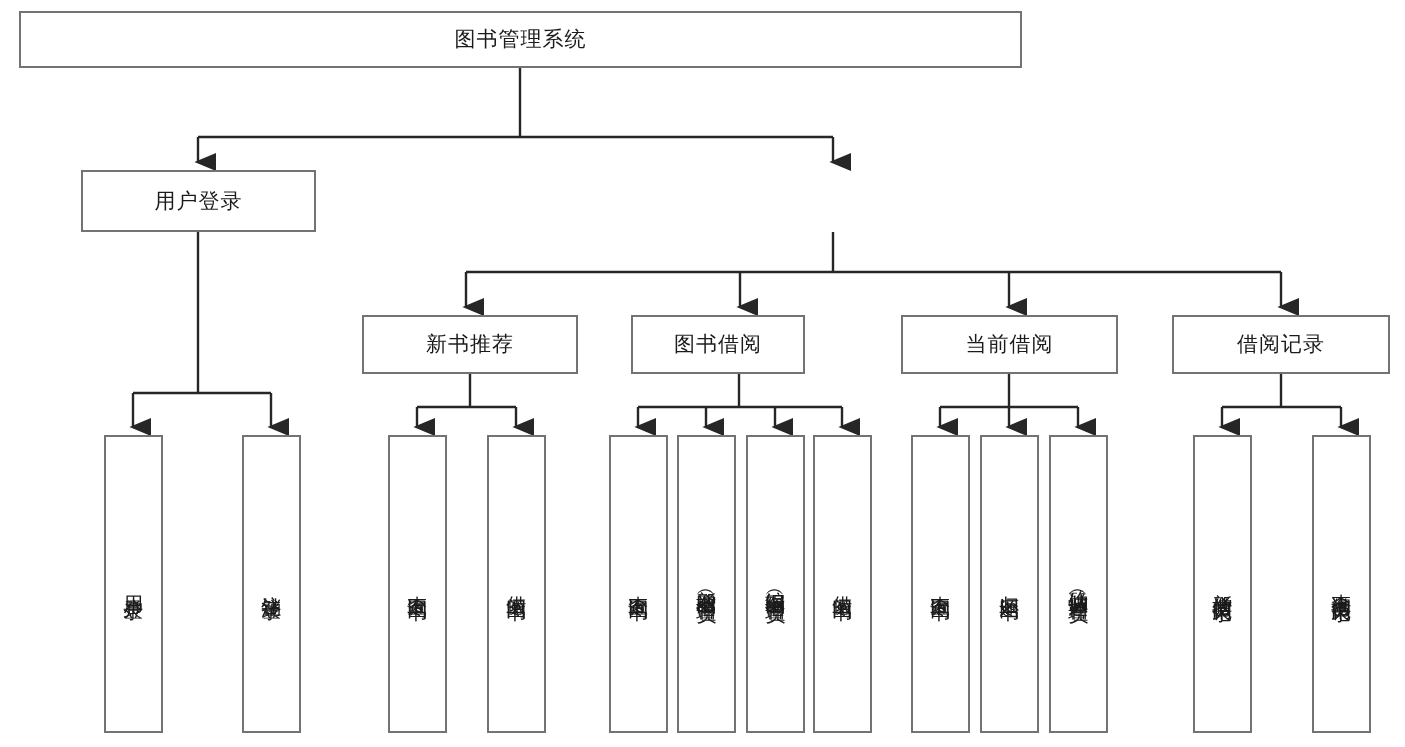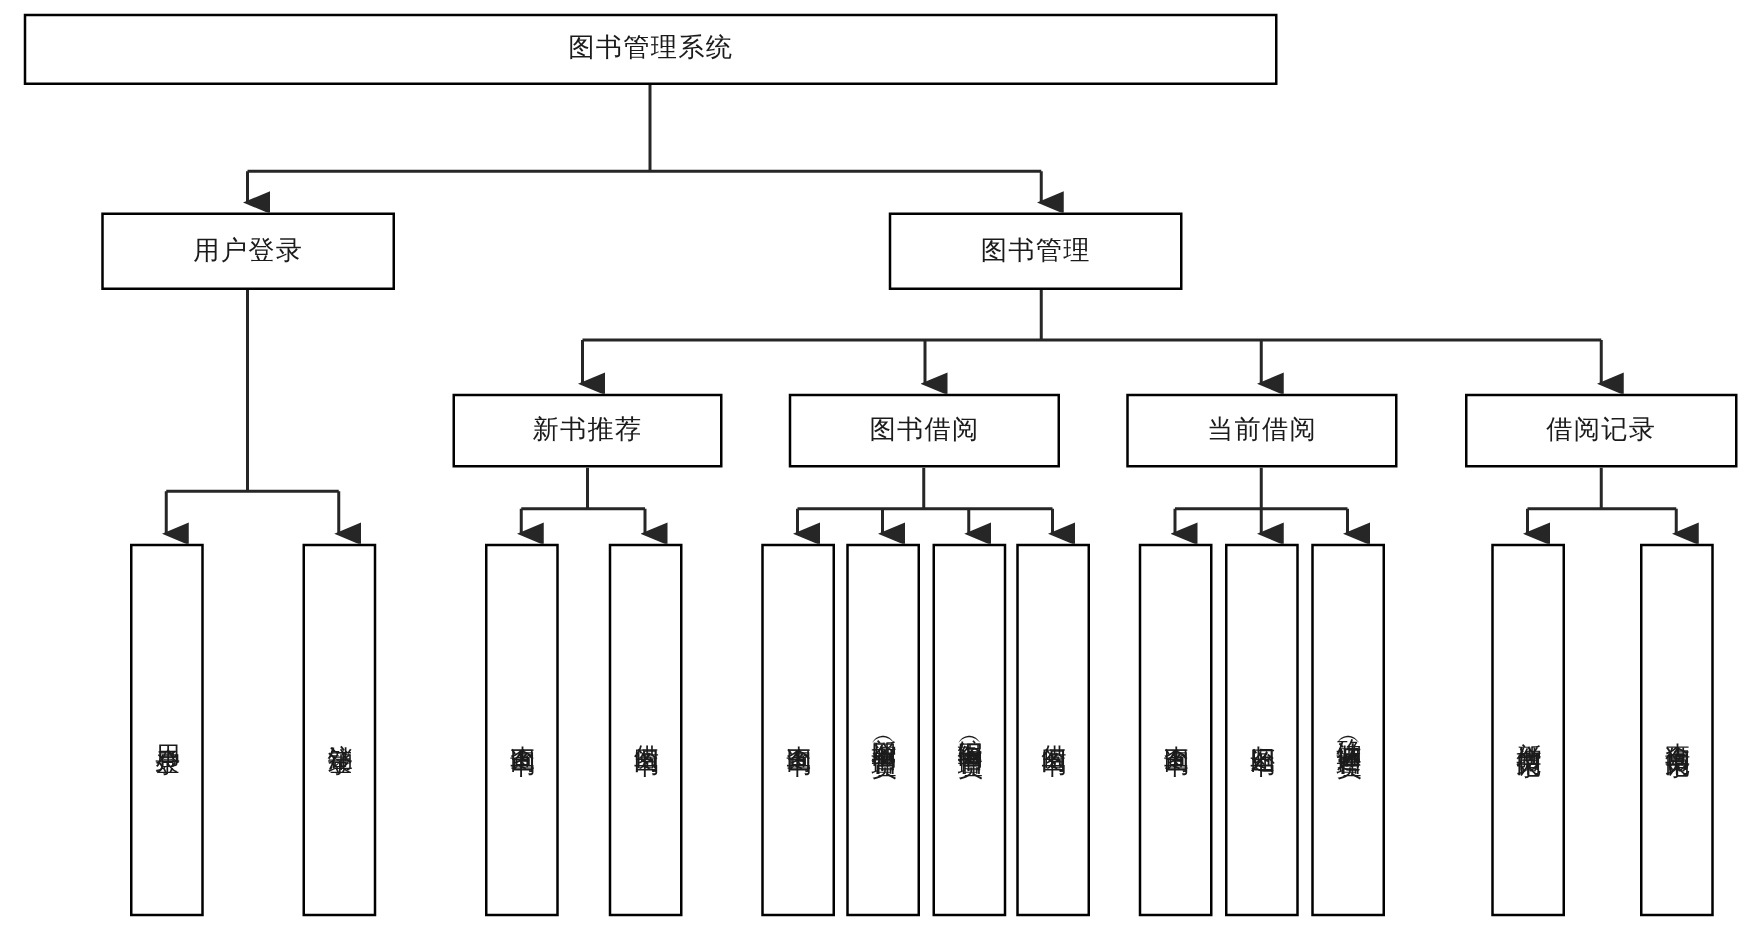--- a/index.html
+++ b/index.html
@@ -9,21 +9,21 @@
     font-family:"Liberation Sans","DejaVu Sans",sans-serif;
     position:relative;overflow:hidden;
   }
   #stage{position:absolute;left:0;top:0;width:1405px;height:747px;}
   svg.conn{position:absolute;left:0;top:0;width:1405px;height:747px;pointer-events:none;}
 
   .node{
     position:absolute;
     box-sizing:border-box;
     background:#ffffff;
-    border:2px solid #000000;
+    border:2px solid #737373;
     display:flex;align-items:center;justify-content:center;
     color:#1b1b1b;
   }
   .node .label{
     font-size:21px;
     line-height:1.15;
     letter-spacing:1px;
     white-space:nowrap;
     color:#1b1b1b;
   }
@@ -106,28 +106,25 @@
     </g>
   </svg>
 
   <div class="node" style="left:19px;top:11px;width:1003px;height:57px;">
     <span class="label">图书管理系统</span>
   </div>
 
   <div class="node" style="left:81px;top:170px;width:235px;height:62px;">
     <span class="label">用户登录</span>
   </div>
-  <div class="node" style="left:711px;top:170px;width:235px;height:62px;">
-    <span class="label">图书管理</span>
-  </div>
 
   <div class="node" style="left:362px;top:315px;width:216px;height:59px;text-align:right;">
     <span class="label">新书推荐</span>
   </div>
-  <div class="node" style="left:631px;top:315px;width:217px;height:59px;">
+  <div class="node" style="left:631px;top:315px;width:174px;height:59px;">
     <span class="label">图书借阅</span>
   </div>
   <div class="node" style="left:1172px;top:315px;width:218px;height:59px;">
     <span class="label">借阅记录</span>
   </div>
   <div class="node" style="left:901px;top:315px;width:217px;height:59px;">
     <span class="label">当前借阅</span>
   </div>
 
   <div class="node leaf" style="left:104px;top:435px;width:59px;height:298px;">

